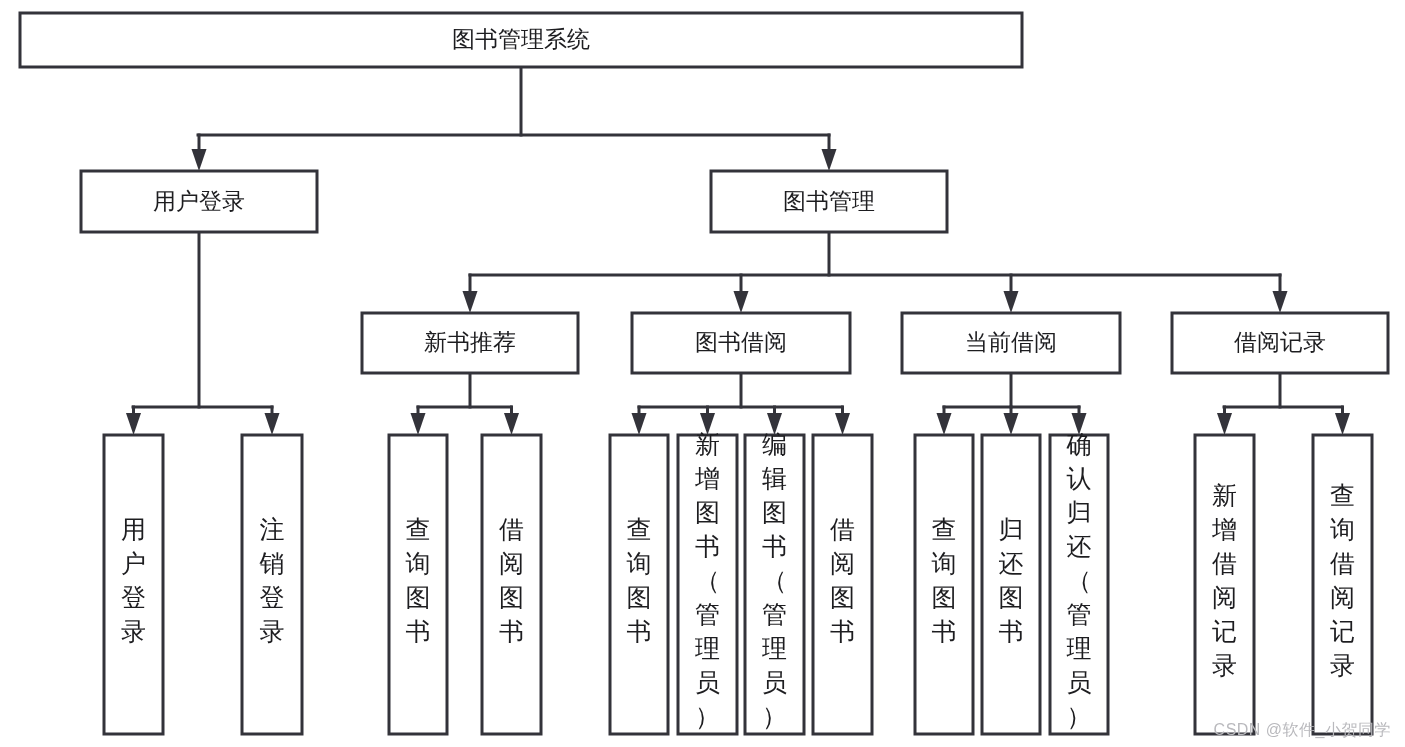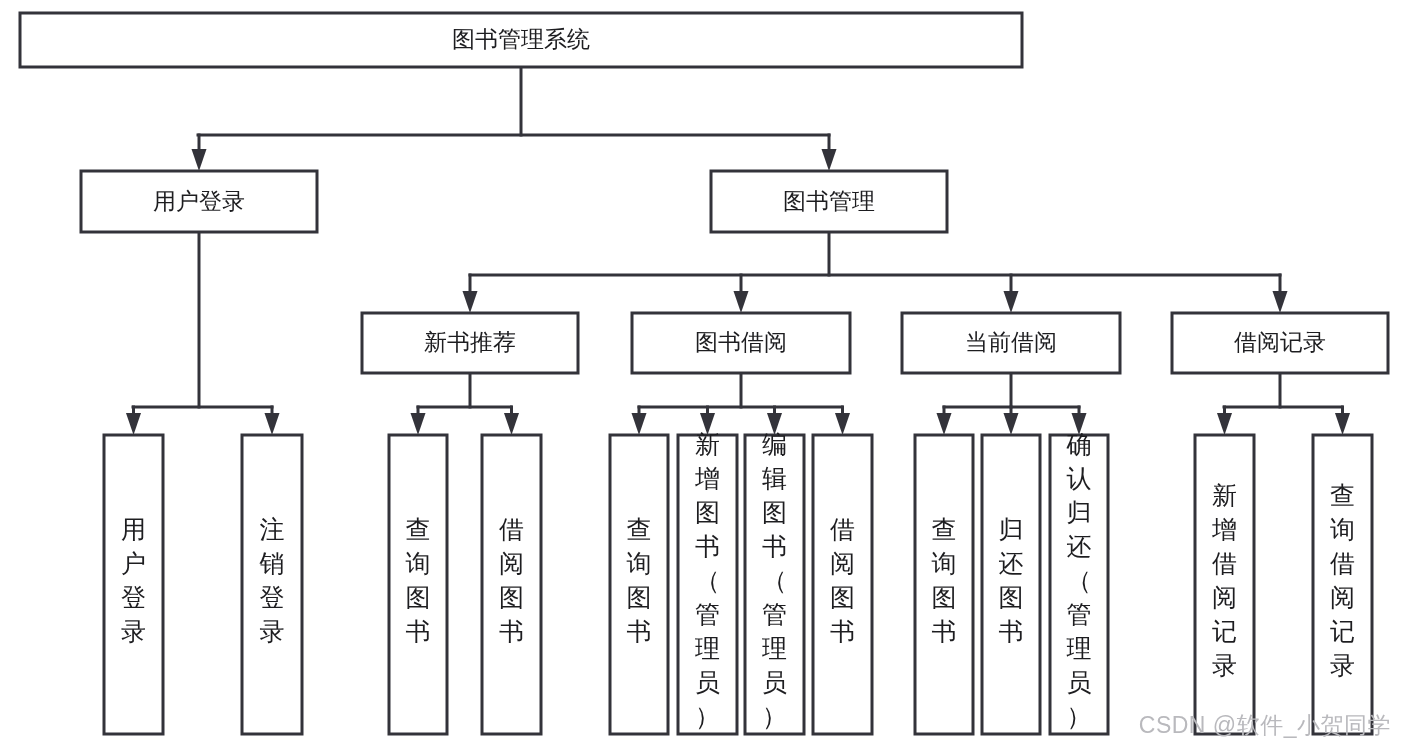--- a/index.html
+++ b/index.html
@@ -52,21 +52,21 @@
     font-family: "Liberation Sans", "DejaVu Sans", sans-serif;
     fill: #1d1d20;
     font-size: 25px;
     text-anchor: middle;
   }
   .watermark {
     position: absolute;
     right: 14px;
     bottom: 6px;
     font-family: "Liberation Sans", "DejaVu Sans", sans-serif;
-    font-size: 23px;
+    font-size: 16px;
     color: #b9b9bd;
     letter-spacing: 0.5px;
     white-space: nowrap;
     pointer-events: none;
   }
 </style>
 </head>
 <body>
 
 <div id="diagram-root">

